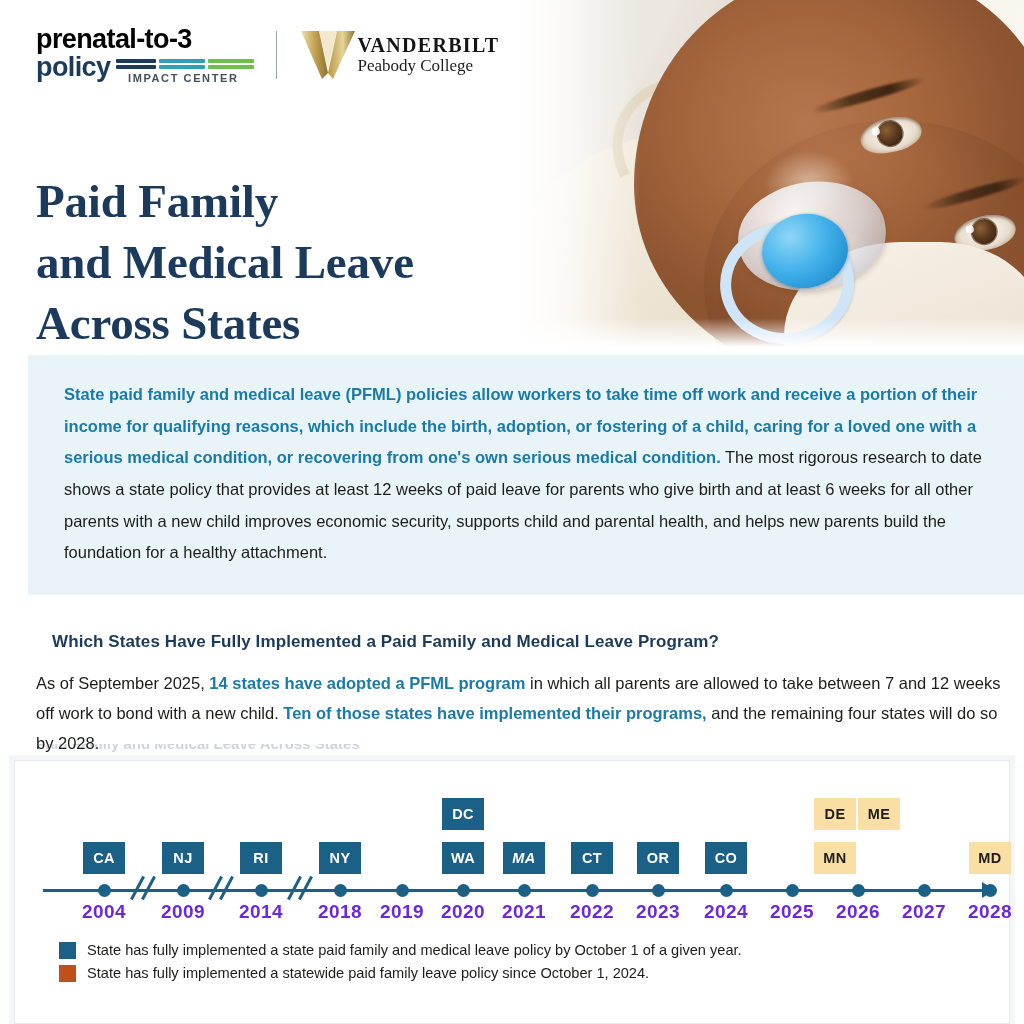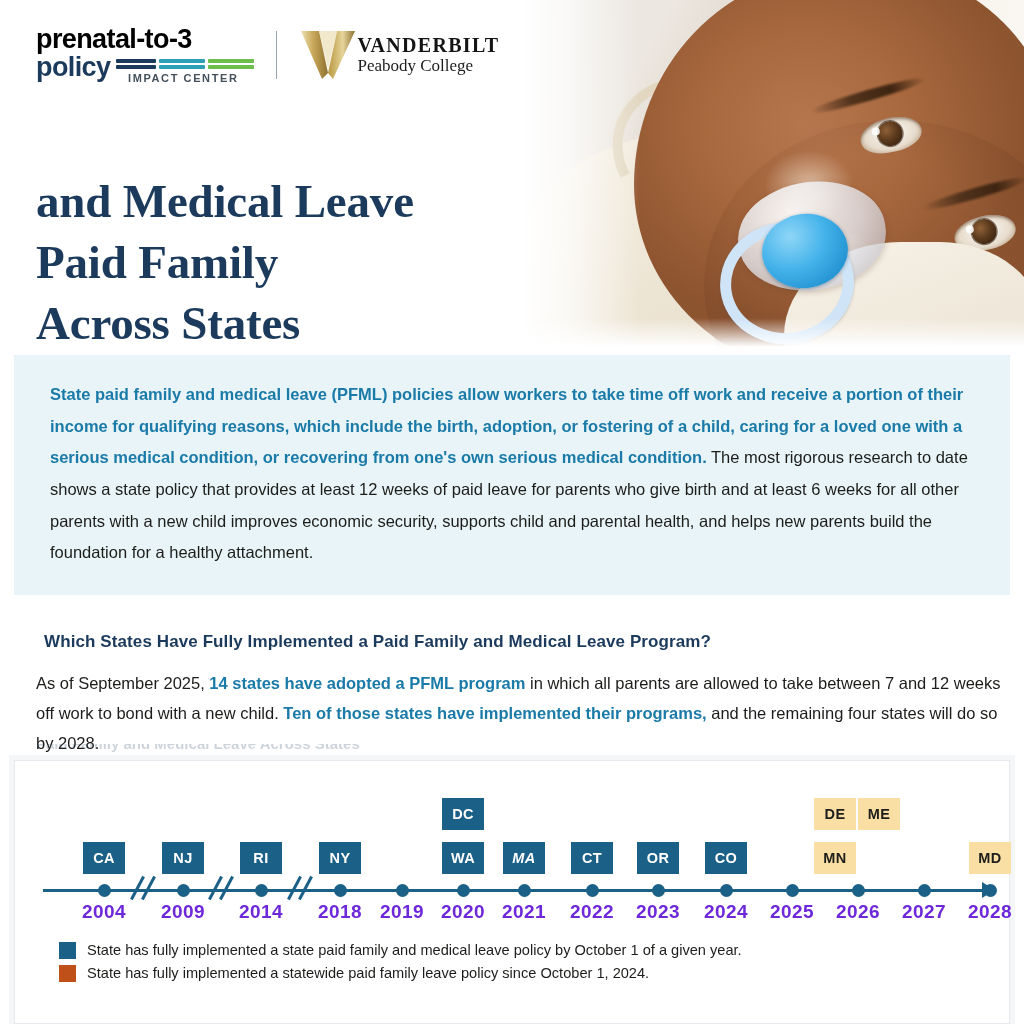--- a/index.html
+++ b/index.html
@@ -129,31 +129,31 @@
   
   .page-title{
     position:absolute;left:36px;top:140px;z-index:5;
     font-family:"Liberation Serif", serif;
     font-size:47px;font-weight:700;color:#1b3a5c;line-height:1.29;letter-spacing:-.2px;
   }
   .page-title span{display:block;}
 
   
   .intro{
-    position:absolute;left:14px;top:355px;width:996px;
+    position:absolute;left:28px;top:355px;width:996px;
     background:#e8f4f7;
     padding:24px 36px 26px 36px;
     box-sizing:border-box;
     font-size:16.5px;line-height:1.92;color:#1d1d1b;
   }
   .intro .hl{color:#1a7aa8;font-weight:700;}
 
   
   .sec-head{
-    position:absolute;left:44px;top:632px;
+    position:absolute;left:52px;top:632px;
     font-size:17px;font-weight:700;color:#1b3a5c;letter-spacing:.1px;
   }
   .sec-body{
     position:absolute;left:36px;top:668px;width:968px;
     font-size:16.5px;line-height:1.82;color:#1d1d1b;
   }
   .sec-body .hl{color:#1a7aa8;font-weight:700;}
 
   
   .ghost-title{
@@ -277,22 +277,22 @@
       <path d="M20 2 L38 2 L29 40 Z" fill="#e8d7a4" opacity=".55"></path>
     </svg>
     <div class="vu-txt">
       <div class="vu-t1">VANDERBILT</div>
       <div class="vu-t2">Peabody College</div>
     </div>
   </div>
 </div>
 
 <h1 class="page-title">
+  <span>Paid Family</span>
   <span>and Medical Leave</span>
-  <span>Paid Family</span>
   <span>Across States</span>
 </h1>
 
 <div class="intro">
   <span class="hl">State paid family and medical leave (PFML) policies allow workers to take time off work and receive a portion of their income for qualifying reasons, which include the birth, adoption, or fostering of a child, caring for a loved one with a serious medical condition, or recovering from one's own serious medical condition.</span><span> The most rigorous research to date shows a state policy that provides at least 12 weeks of paid leave for parents who give birth and at least 6 weeks for all other parents with a new child improves economic security, supports child and parental health, and helps new parents build the foundation for a healthy attachment.</span>
 </div>
 
 <div class="sec-head">Which States Have Fully Implemented a Paid Family and Medical Leave Program?</div>
 <div class="sec-body">
   <span>As of September 2025, </span><span class="hl">14 states have adopted a PFML program</span><span> in which all parents are allowed to take between 7 and 12 weeks off work to bond with a new child. </span><span class="hl">Ten of those states have implemented their programs,</span><span> and the remaining four states will do so by 2028.</span>

